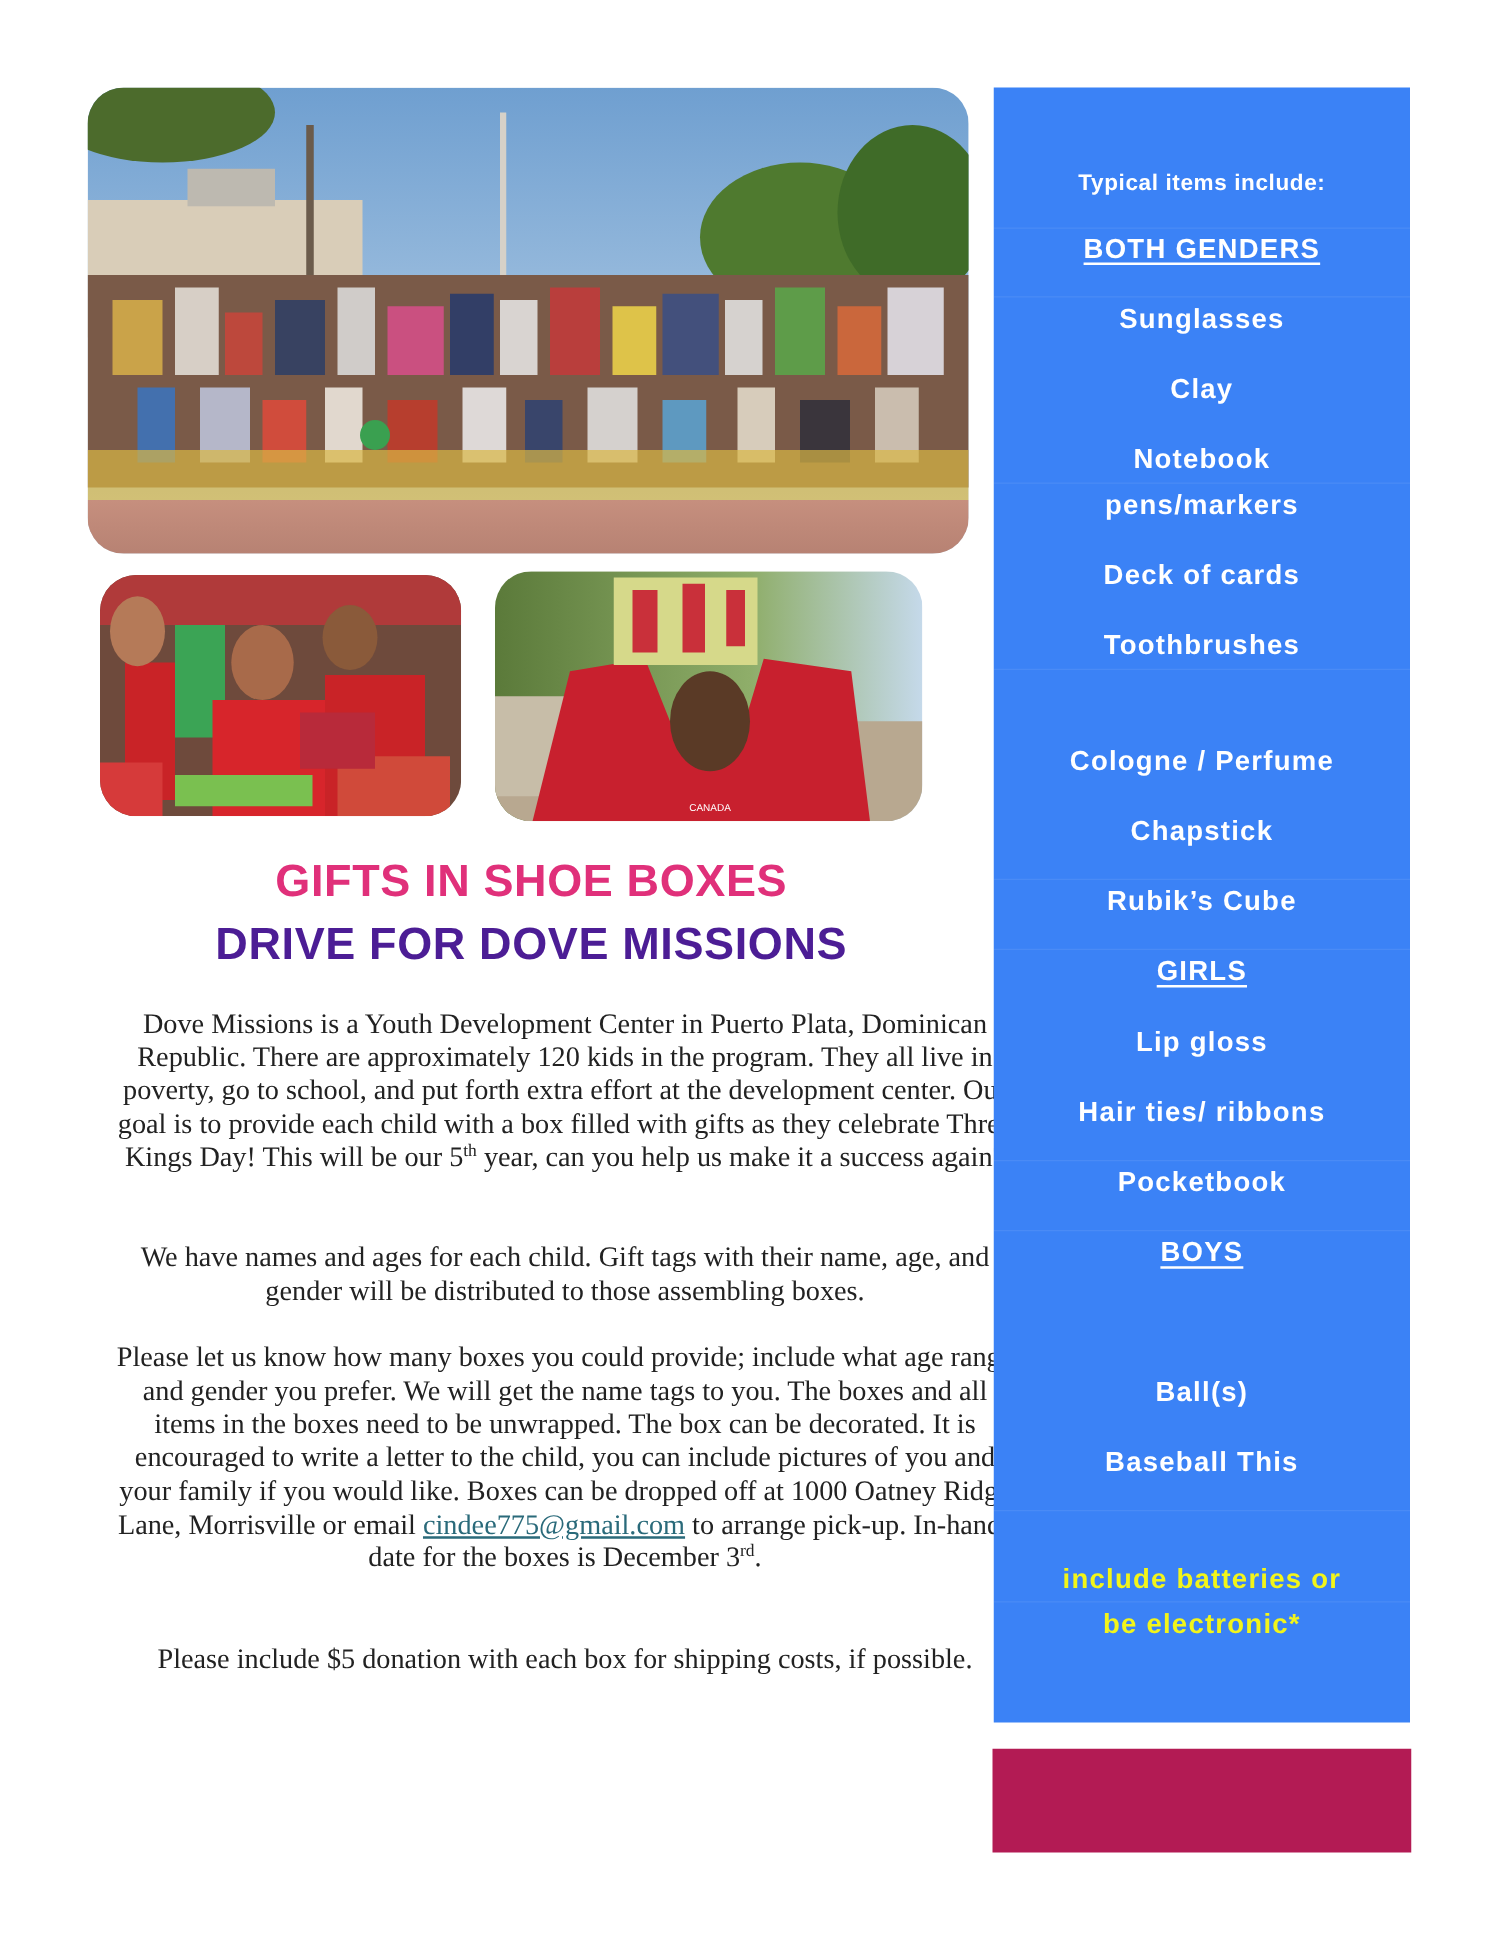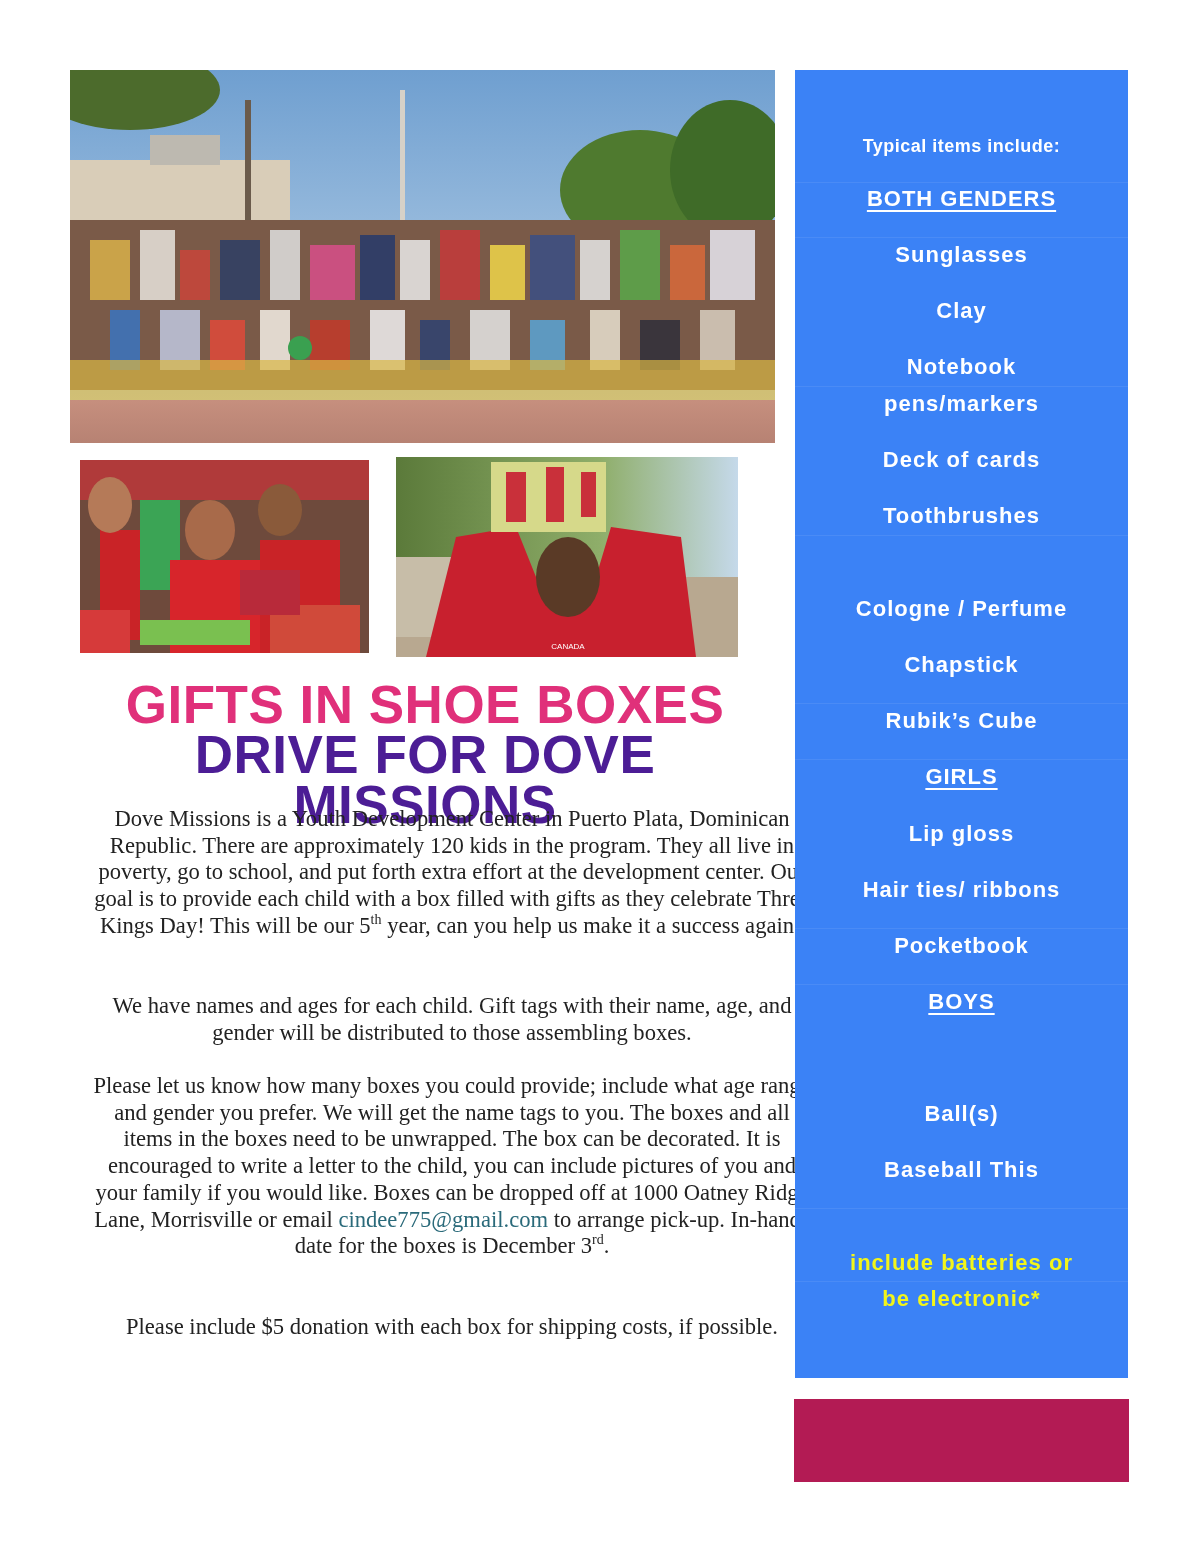--- a/index.html
+++ b/index.html
@@ -1,38 +1,38 @@
 <!DOCTYPE html>
 <html><head>
 <meta charset="utf-8">
 <style>
   html, body { margin: 0; padding: 0; }
   body {
     width: 1200px; height: 1553px; background: #ffffff; position: relative; overflow: hidden;
     font-family: "Liberation Serif", "DejaVu Serif", serif;
   }
-  .photo { position: absolute; overflow: hidden; }
+  .photo { position: absolute; overflow: hidden; border-radius: 29px; }
   .photo svg { display: block; width: 100%; height: 100%; }
 
   #main-photo { left: 70px; top: 70px; width: 705px; height: 373px; }
   #photo-girls { left: 80px; top: 460px; width: 289px; height: 193px; }
   #photo-boy { left: 396px; top: 457px; width: 342px; height: 200px; }
 
   .headline {
     position: absolute; left: 70px; top: 680px; width: 710px; text-align: center;
     font-family: "Liberation Sans", "DejaVu Sans", sans-serif; font-weight: bold;
-    font-size: 53px; line-height: 50px; letter-spacing: 0.5px;
+    font-size: 36px; line-height: 50px; letter-spacing: 0.5px;
   }
   .body-text {
     position: absolute; left: 66px; width: 720px; text-align: center;
     font-family: "Liberation Serif", "DejaVu Serif", serif; color: #222;
     font-size: 22.6px; line-height: 26.7px; margin-left: 26px;
   }
   .body-text sup { font-size: 14px; line-height: 0; vertical-align: super; }
-  .body-text a { }
+  .body-text a { text-decoration: underline; }
   #para-1 { top: 806px; }
   #para-2 { top: 993px; }
   #para-3 { top: 1073px; }
   #para-4 { top: 1314px; }
 
   .side-panel {
     position: absolute; left: 795px; top: 70px; width: 333px; height: 1308px;
     font-family: "Liberation Sans", "DejaVu Sans", sans-serif; font-weight: bold;
     color: #ffffff; text-align: center;
   }

